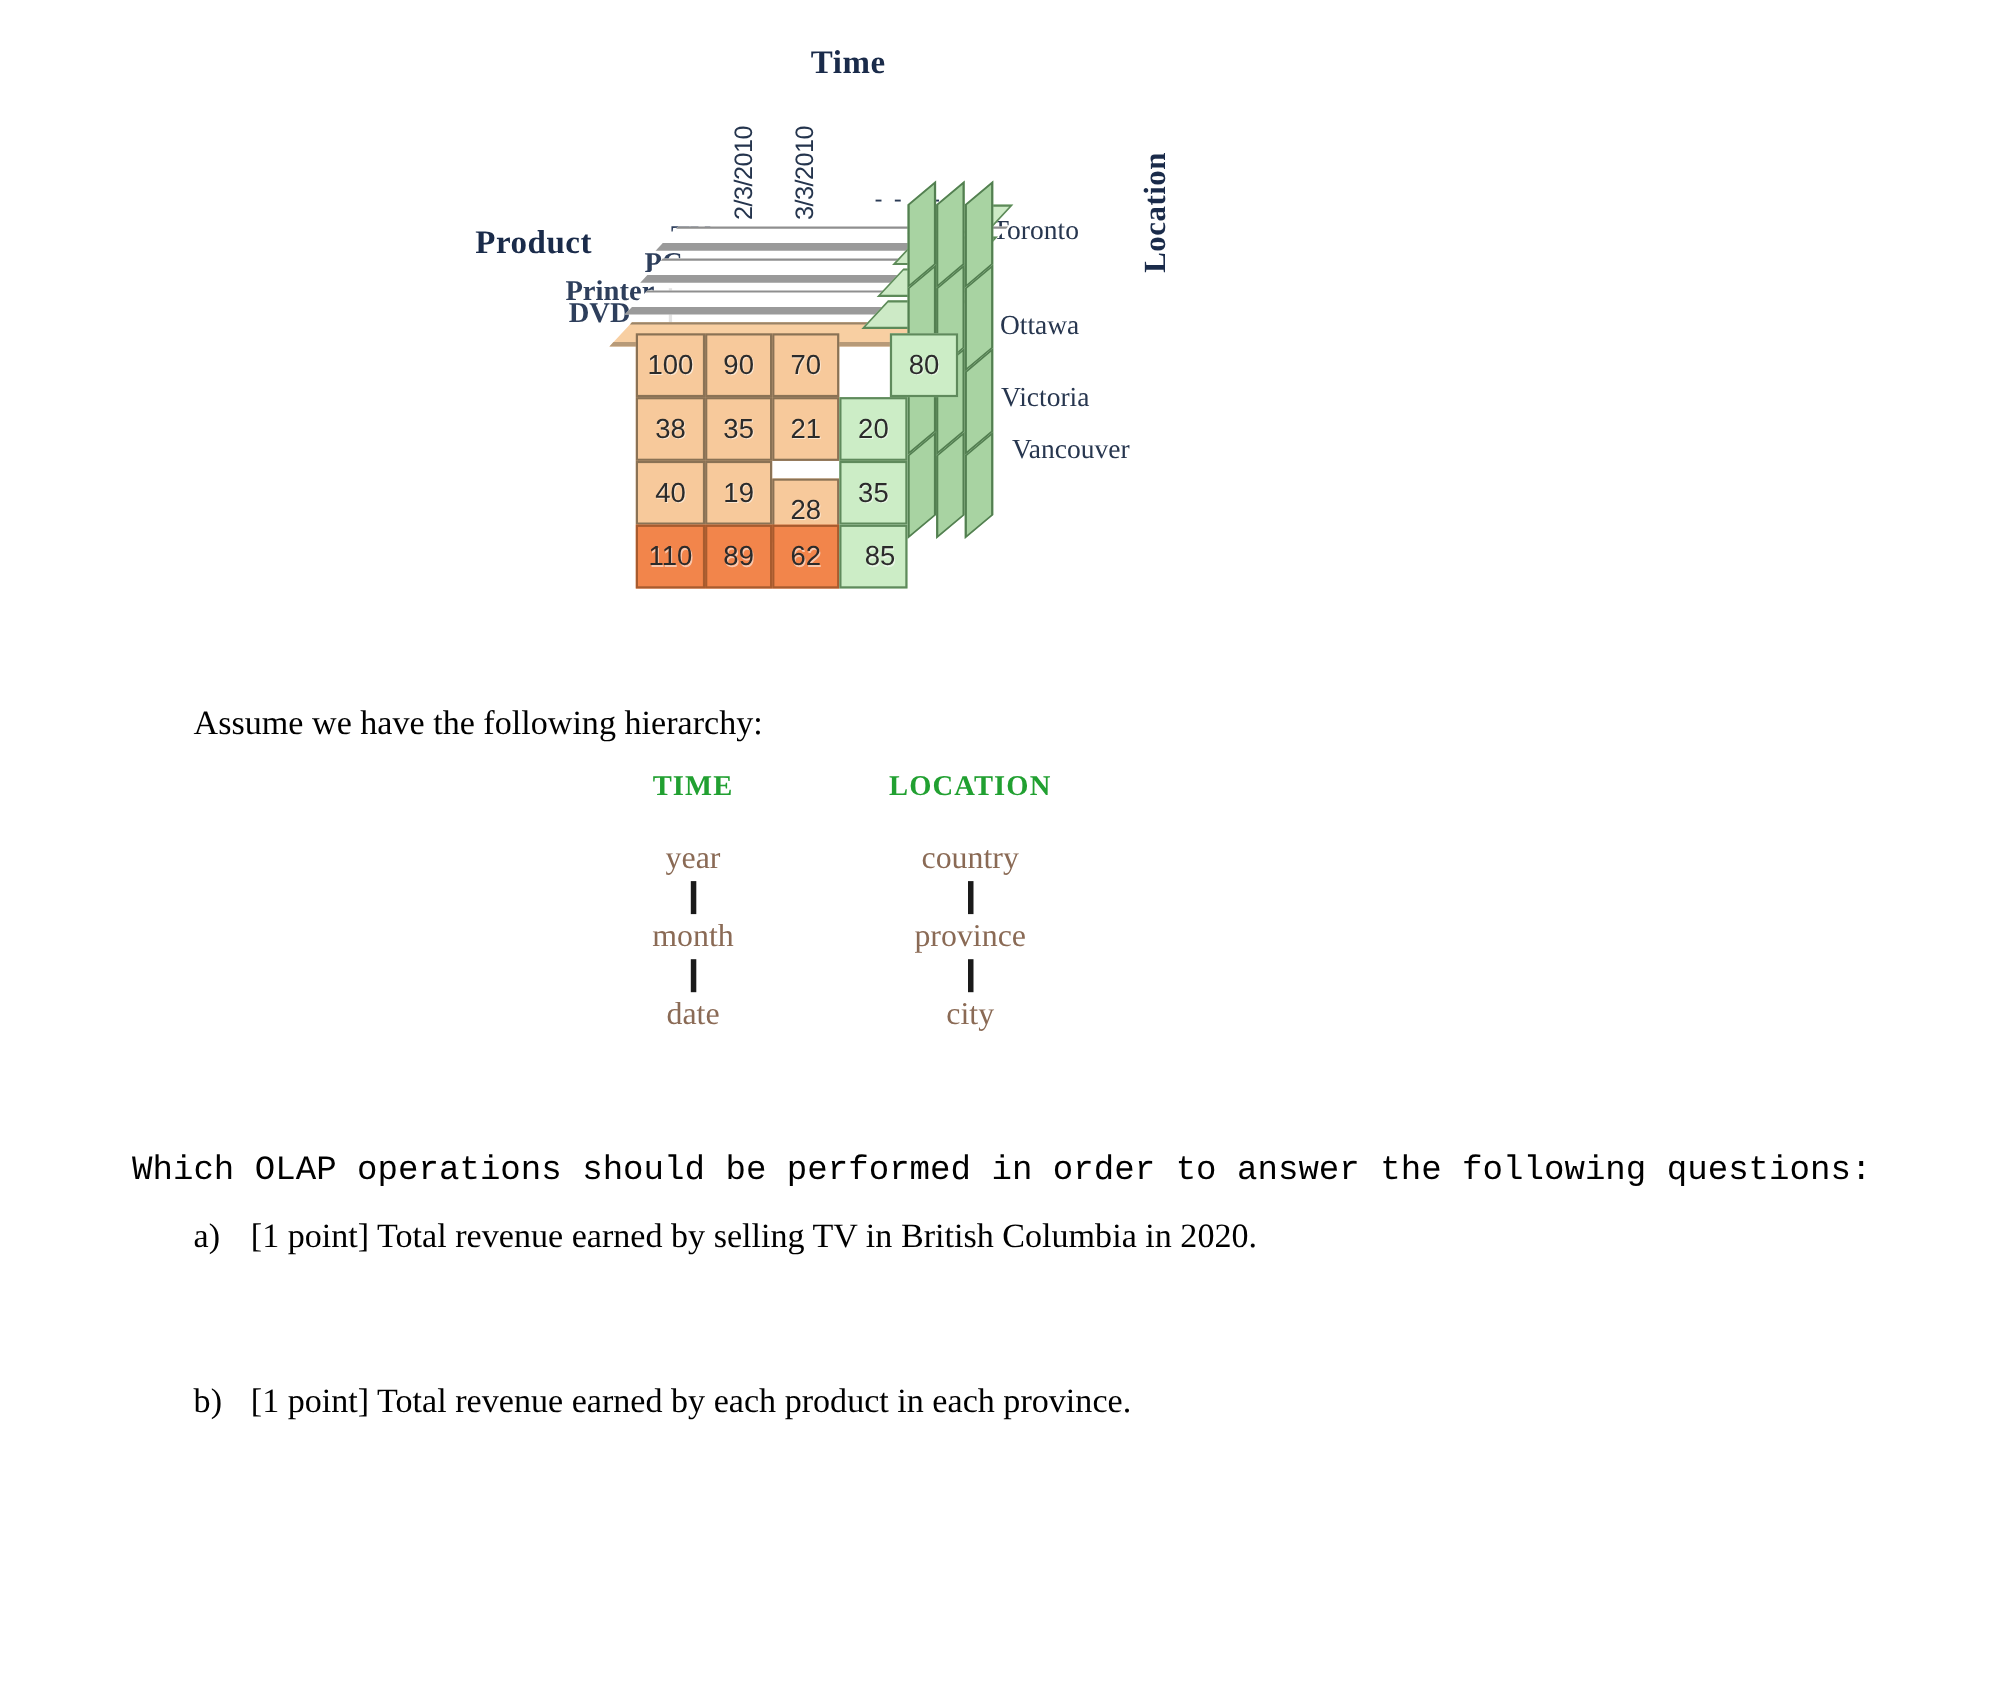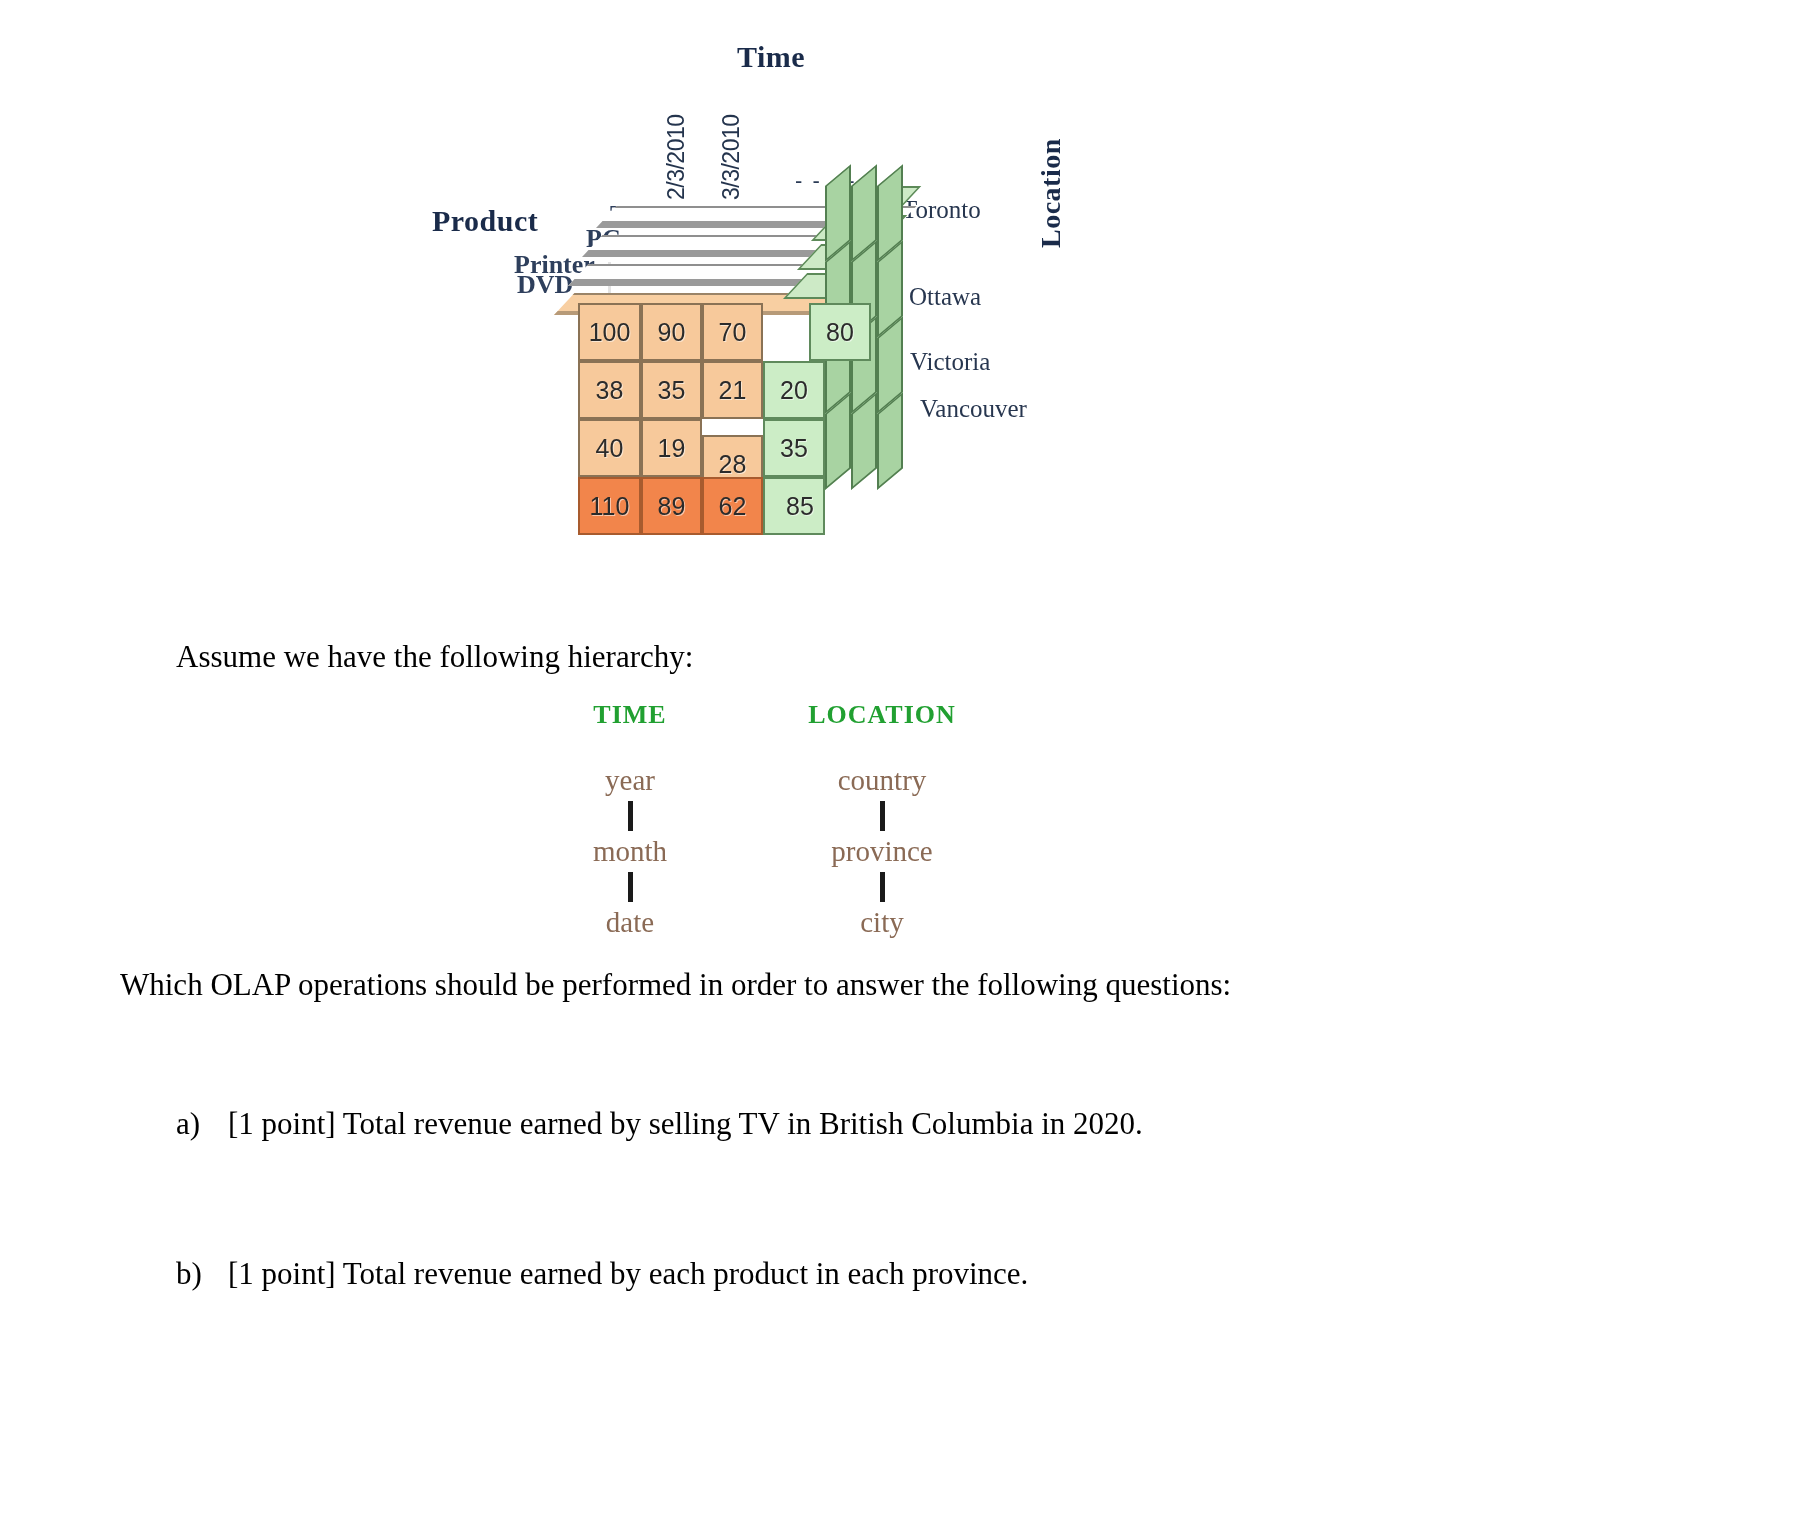--- a/index.html
+++ b/index.html
@@ -174,21 +174,21 @@
 
   
   .para {
     position: absolute;
     font-size: 31px;
     line-height: 1.25;
     color: #000000;
     white-space: nowrap;
   }
   #assume-line { left: 176px; top: 638px; }
-  #olap-question { left: 120px; top: 966px; }
+  #olap-question { left: 120px; top: 1046px; font-family: Liberation Mono, monospace; }
   #qa { left: 176px; top: 1105px; }
   #qb { left: 176px; top: 1255px; }
   .q-marker { display: inline-block; width: 52px; }
 
   
   #hierarchy {
     position: absolute;
     left: 520px;
     top: 700px;
     width: 560px;

